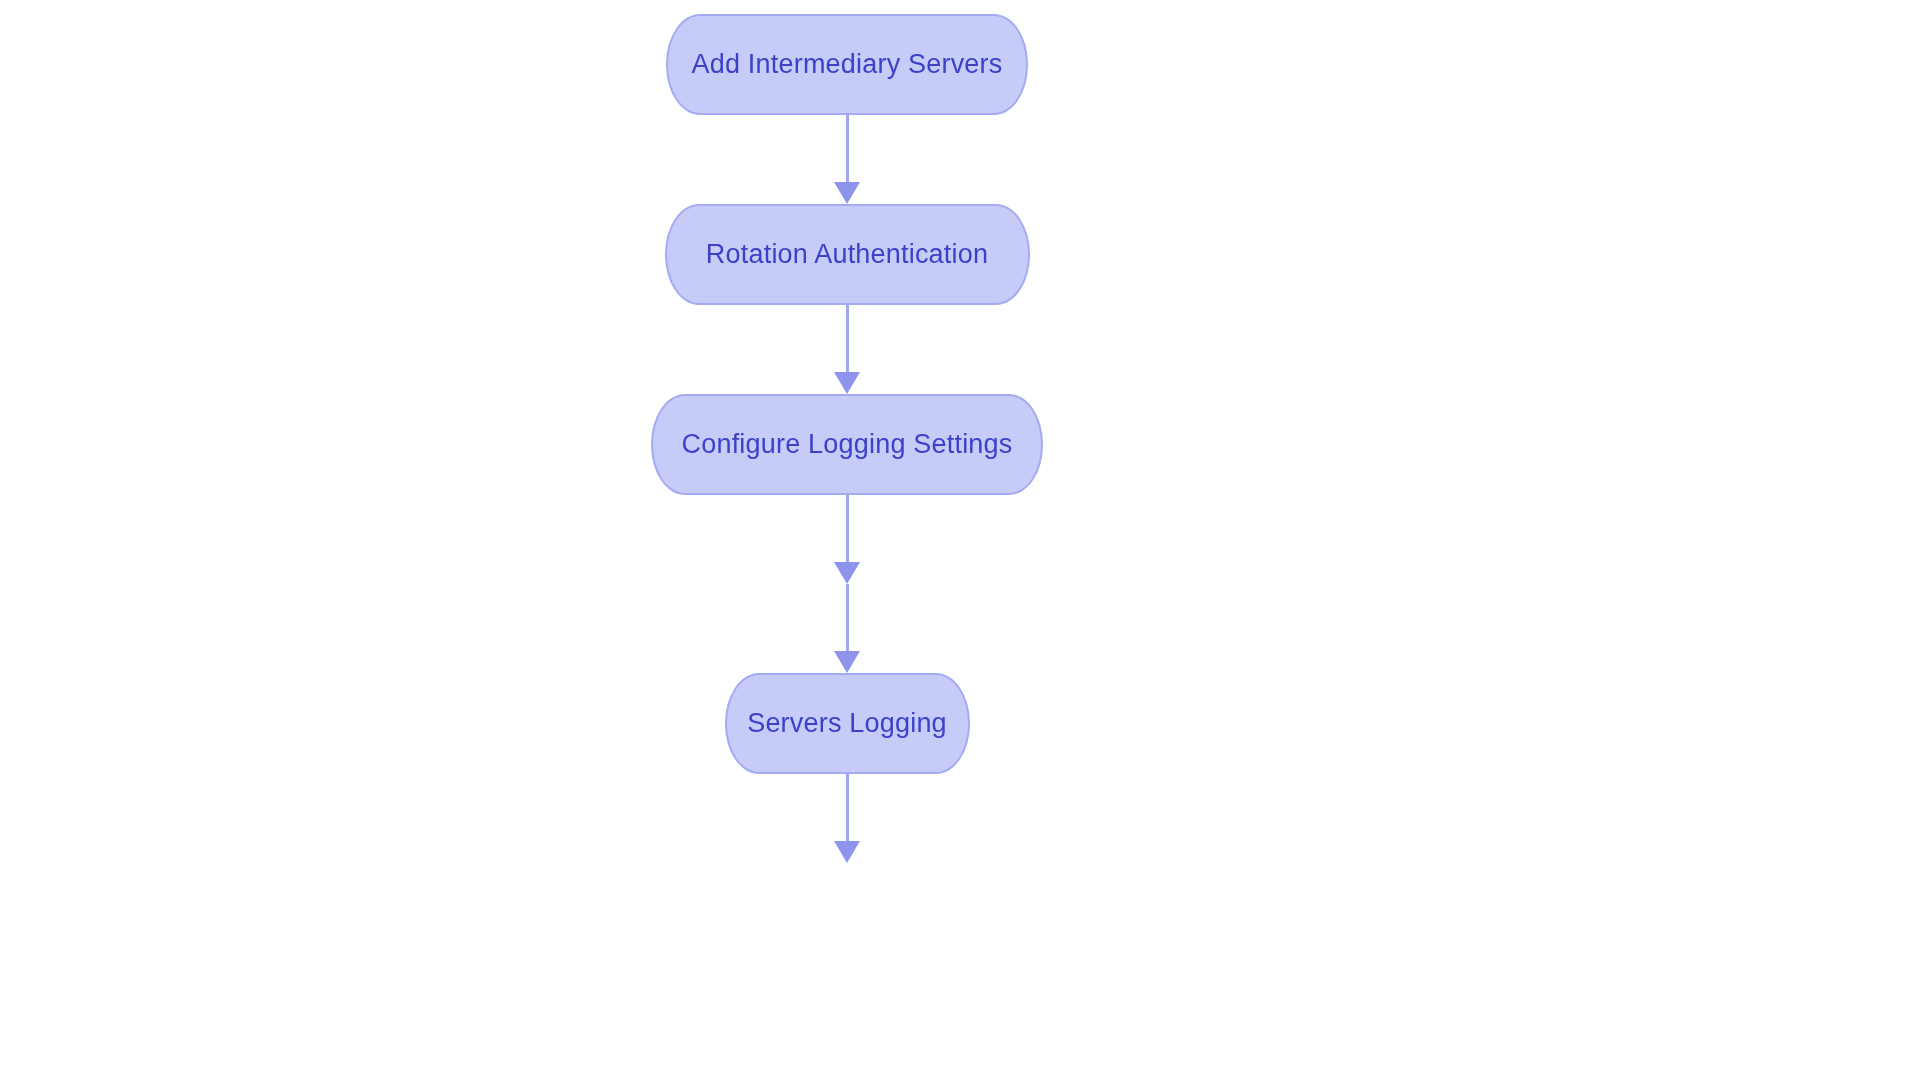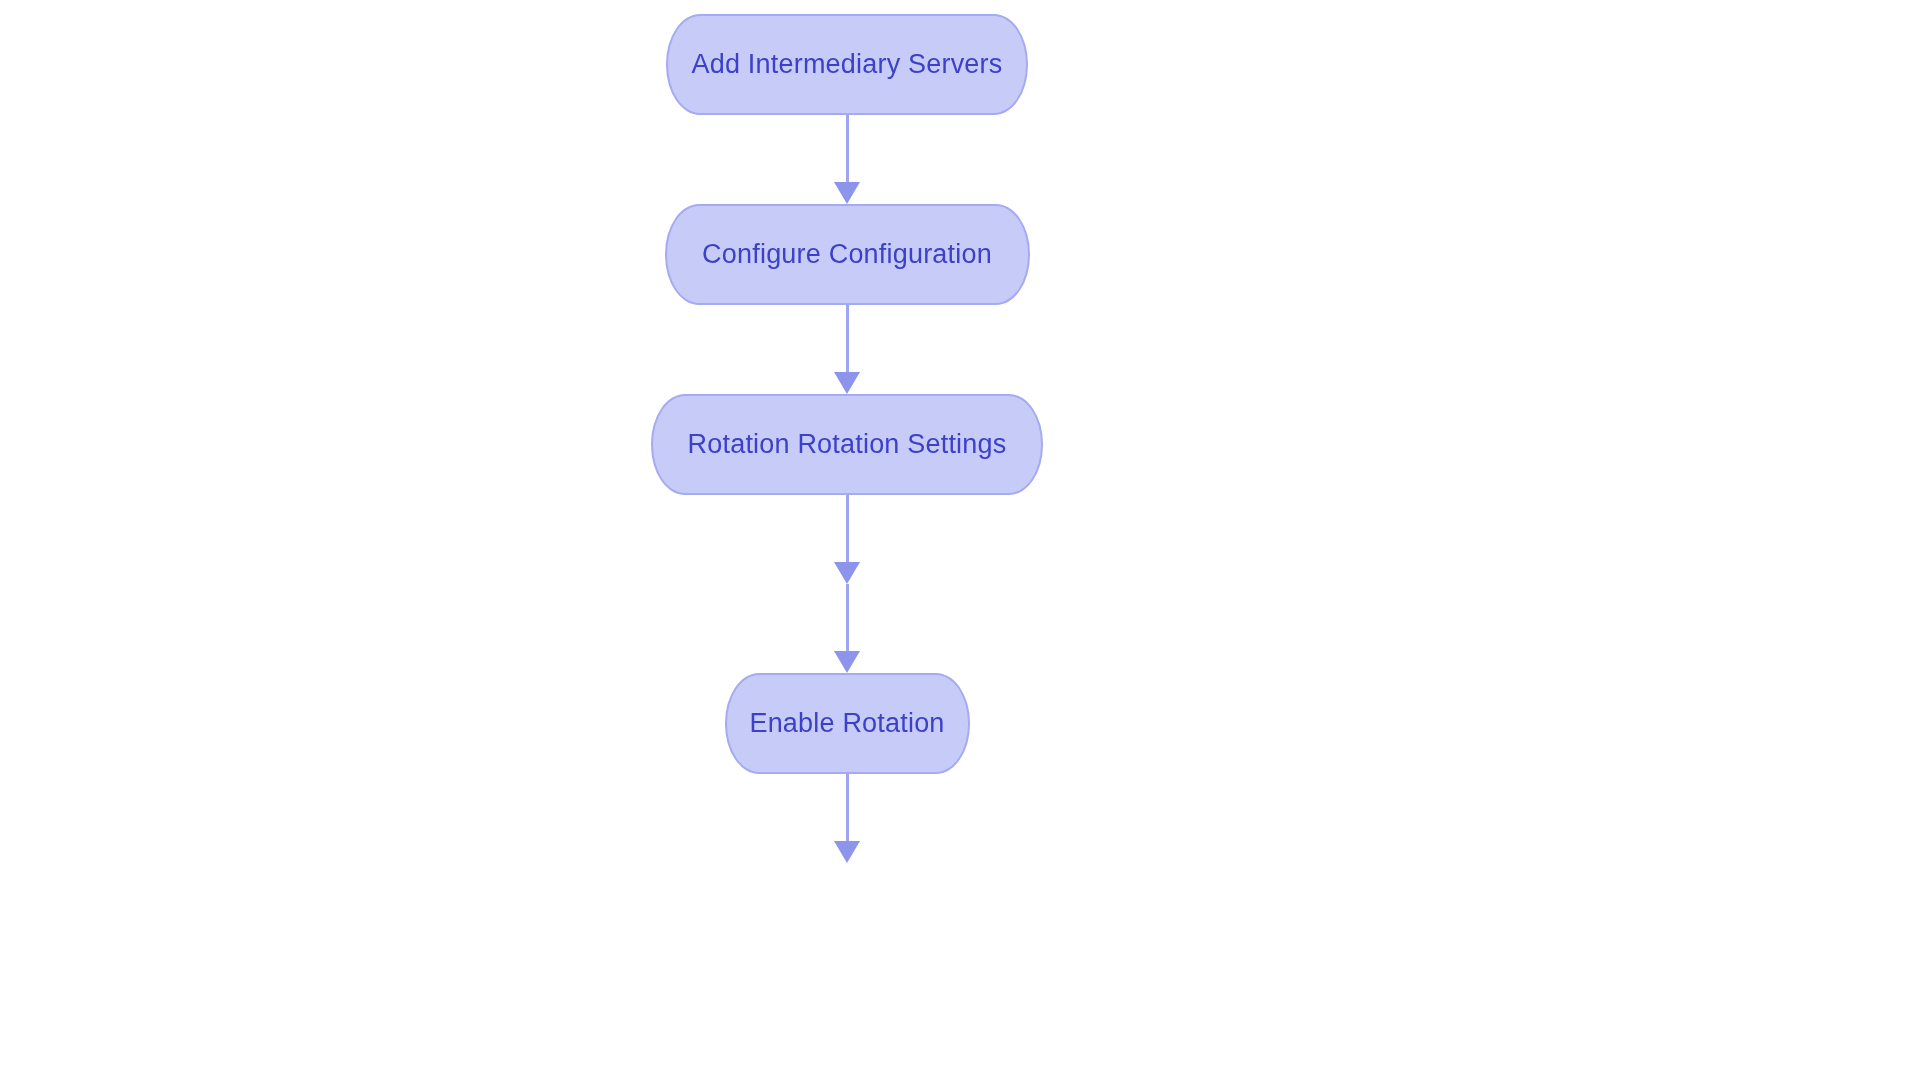--- a/index.html
+++ b/index.html
@@ -70,45 +70,45 @@
     <div class="node" style="width:362px">
       <span>Add Intermediary Servers</span>
     </div>
 
     <div class="arrow">
       <div class="line"></div>
       <div class="head"></div>
     </div>
 
     <div class="node" style="width:365px">
-      <span>Configure Configuration</span>
+      <span>Rotation Authentication</span>
     </div>
 
     <div class="arrow">
       <div class="line"></div>
       <div class="head"></div>
     </div>
 
     <div class="node" style="width:392px">
-      <span>Rotation Rotation Settings</span>
+      <span>Configure Logging Settings</span>
     </div>
 
     <div class="arrow">
       <div class="line"></div>
       <div class="head"></div>
     </div>
 
 
     <div class="arrow">
       <div class="line"></div>
       <div class="head"></div>
     </div>
 
     <div class="node" style="width:245px">
-      <span>Enable Rotation</span>
+      <span>Servers Logging</span>
     </div>
 
     <div class="arrow">
       <div class="line"></div>
       <div class="head"></div>
     </div>
 
 
   </div>
 </div>

